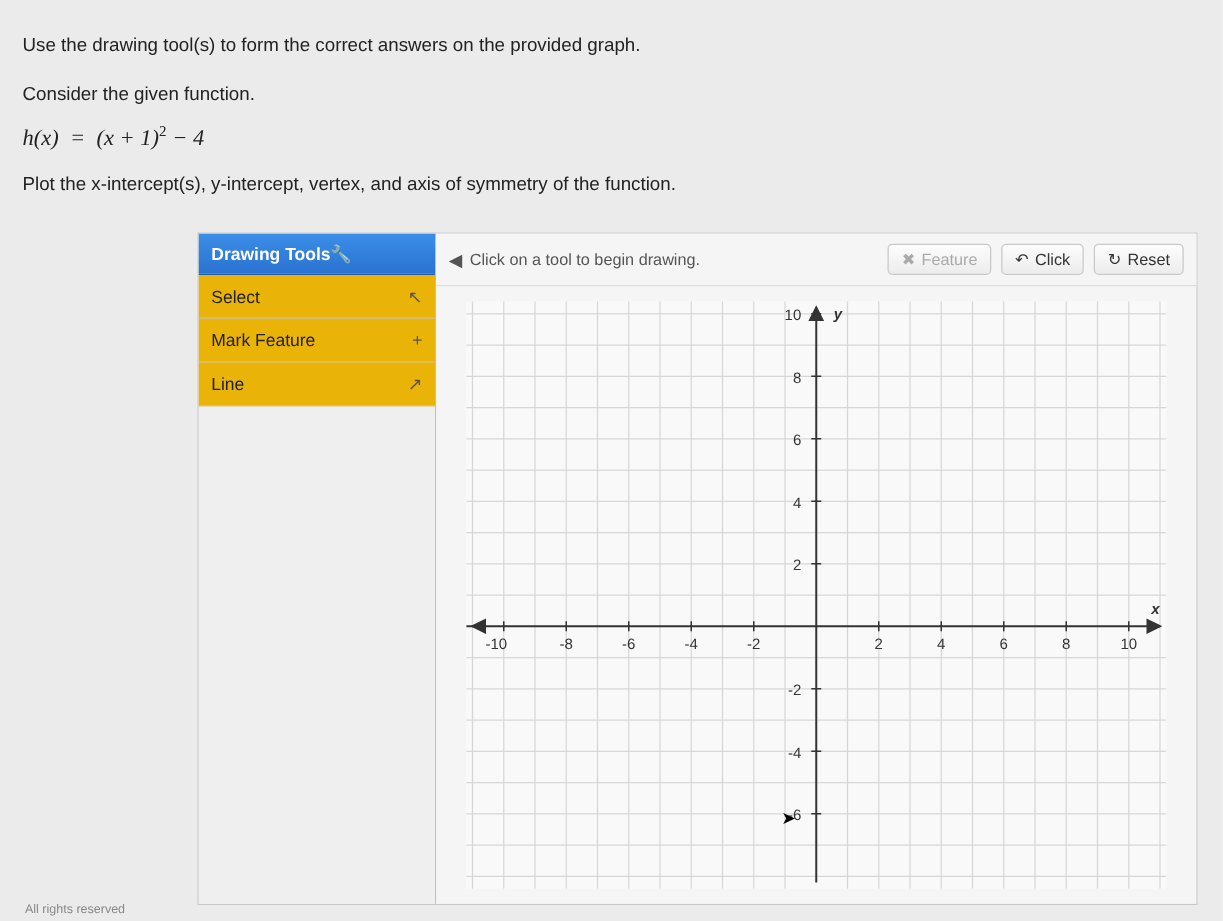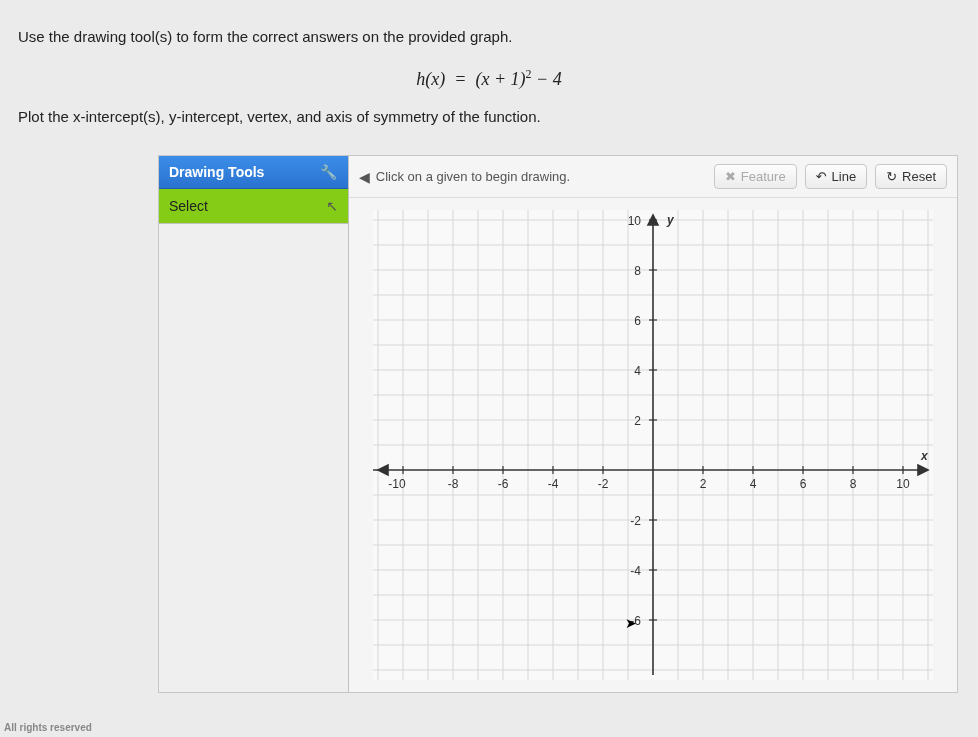--- a/index.html
+++ b/index.html
@@ -16,21 +16,20 @@
   }
   .instruction {
     font-size: 15px;
     margin-bottom: 22px;
   }
   .subtitle {
     font-size: 15px;
     margin-bottom: 14px;
   }
   .equation {
-    text-align: center;
     font-family: 'Times New Roman', serif;
     font-size: 18px;
     font-style: italic;
     margin-bottom: 18px;
   }
   .equation .sup {
     font-size: 12px;
     vertical-align: super;
     font-style: normal;
   }
@@ -52,29 +51,28 @@
     border-right: 1px solid #c0c0c0;
   }
   .tool-header {
     background: linear-gradient(#3b8ee8, #2a72d0);
     color: #fff;
     font-weight: bold;
     font-size: 14px;
     padding: 8px 10px;
     display: flex;
     align-items: center;
-    justify-content: space-between;
     border-bottom: 1px solid #1f5fb0;
   }
   .tool-header .wrench {
     font-size: 14px;
     color: #fff;
   }
   .tool-item {
-    background: #84cc16;
+    background: #eab308;
     border-bottom: 1px solid #c0c0c0;
     padding: 9px 10px;
     font-size: 14px;
     display: flex;
     justify-content: space-between;
     align-items: center;
     cursor: pointer;
   }
   .tool-icon {
     color: #555;
@@ -132,66 +130,74 @@
   }
   .graph {
     width: 560px;
     height: 470px;
     background: #f9f9f9;
     position: relative;
   }
   .footer-text {
     position: absolute;
     bottom: 4px;
-    left: 4px;
+    left: 20px;
     font-size: 10px;
     color: #888;
-    font-weight: bold;
   }
 </style>
 </head>
 <body>
 
 <div class="page">
   <p class="instruction">Use the drawing tool(s) to form the correct answers on the provided graph.</p>
+  <p class="subtitle">Consider the given function.</p>
 
   <div class="equation">
     <span>h(x)</span>
     &nbsp;<span>=</span>&nbsp;
     <span>(x + 1)</span><span class="sup">2</span><span> − 4</span>
   </div>
 
   <p class="plot-instr">Plot the x-intercept(s), y-intercept, vertex, and axis of symmetry of the function.</p>
 
   <div class="widget">
     <div class="tool-panel">
       <div class="tool-header">
         <span>Drawing Tools</span>
         <span class="wrench">🔧</span>
       </div>
       <div class="tool-item">
         <span>Select</span>
         <span class="tool-icon">↖</span>
       </div>
+      <div class="tool-item">
+        <span>Mark Feature</span>
+        <span class="tool-icon">+</span>
+      </div>
+      <div class="tool-item">
+        <span>Line</span>
+        <span class="tool-icon">↗</span>
+      </div>
     </div>
 
     <div class="canvas-area">
       <div class="canvas-toolbar">
         <div class="tb-hint">
           <span class="arrow">◀</span>
-          <span>Click on a given to begin drawing.</span>
+          <span>Click on a tool to begin drawing.</span>
         </div>
         <div class="tb-buttons">
           <div class="tb-btn disabled">
             <span class="ico">✖</span>
             <span>Feature</span>
           </div>
           <div class="tb-btn">
             <span class="ico">↶</span>
-            <span>Line</span>
+            <span>Click</span>
           </div>
           <div class="tb-btn">
             <span class="ico">↻</span>
             <span>Reset</span>
           </div>
         </div>
       </div>
 
       <div class="graph-wrap">
         <svg class="graph" viewBox="0 0 560 470">

